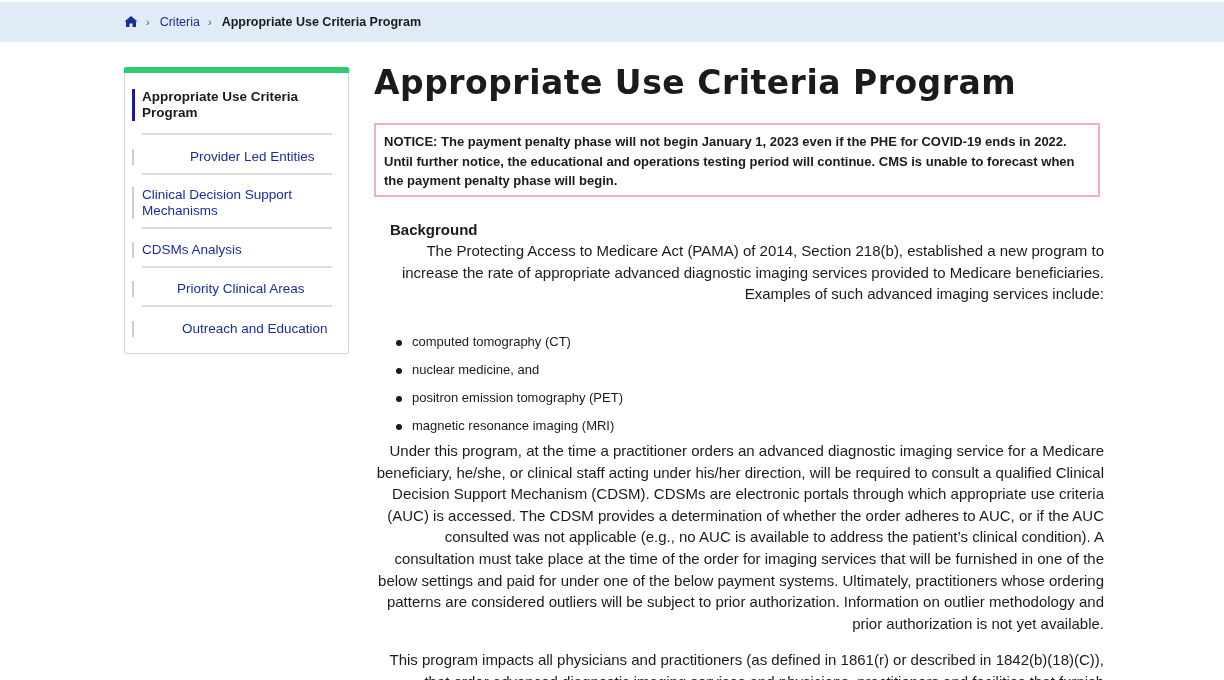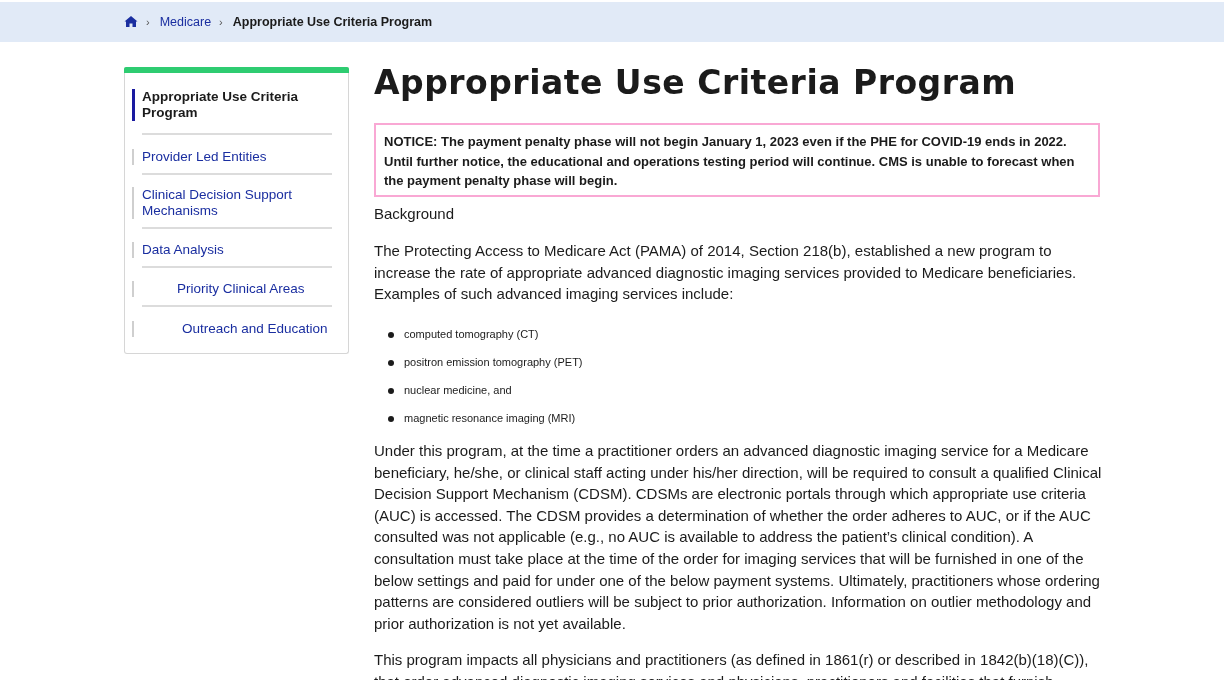--- a/index.html
+++ b/index.html
@@ -49,78 +49,78 @@
     position: absolute; left: 374px; top: 63px; margin: 0;
     font-size: 33px; font-weight: bold; letter-spacing: 0.5px; color: #1b1b1b;
     font-family: "DejaVu Sans", sans-serif;
   }
   .notice {
     position: absolute; left: 374px; top: 123px; width: 726px; height: 74px;
     border: 2px solid #f9a8d4; padding: 7px 8px;
     font-size: 13px; font-weight: bold; line-height: 19.5px; color: #1b1b1b;
   }
   .section-heading {
-    position: absolute; left: 374px; top: 205px; margin: 0;
-    font-size: 15px; font-weight: normal;
+    position: absolute; left: 374px; top: 205px; margin: 16px;
+    font-size: 15px; font-weight: bold;
   }
   .para {
     position: absolute; left: 374px; width: 730px; margin: 0;
-    font-size: 15px; line-height: 21.6px; color: #1b1b1b;
+    font-size: 15px; line-height: 21.6px; color: #1b1b1b; text-align: right;
   }
   .bullets {
-    position: absolute; left: 374px; top: 318px; margin: 4px; padding: 0;
-    list-style: none; font-size: 11px;
+    position: absolute; left: 374px; top: 318px; margin: 12px; padding: 0;
+    list-style: none; font-size: 13px;
   }
   .bullets li { height: 28px; line-height: 24px; position: relative; padding-left: 26px; }
   .bullets li::before {
     content: ""; position: absolute; left: 10px; top: 10px;
     width: 6px; height: 6px; border-radius: 50%; background: #1b1b1b;
   }
 </style>
 </head>
 <body>
 
 <div class="breadcrumb-bar">
   <nav class="breadcrumb">
     <span class="bc-home">
       <svg width="14" height="13" viewBox="0 0 14 13">
           <path d="M7 1 L13.5 6.5 L12 6.5 L12 12 L8.5 12 L8.5 8.5 L5.5 8.5 L5.5 12 L2 12 L2 6.5 L0.5 6.5 Z" fill="#1a2ea0"></path>
         </svg>
     </span>
     <span class="bc-sep">›</span>
-    <a class="bc-link" href="#">Medicare</a>
+    <a class="bc-link" href="#">Criteria</a>
     <span class="bc-sep">›</span>
     <span class="bc-current">Appropriate Use Criteria Program</span>
   </nav>
 </div>
 
 <aside class="sidenav">
   <div class="sidenav-topbar"></div>
 
   <div class="nav-item active" style="top:22px;">
     <span class="bar" style="height:32px;"></span>
     <a href="#">Appropriate Use Criteria Program</a>
   </div>
   <div class="nav-divider" style="top:66px;"></div>
 
-  <div class="nav-item" style="top:82px;">
+  <div class="nav-item" style="top:82px;padding-left:48px;">
     <span class="bar" style="height:16px;"></span>
     <a href="#">Provider Led Entities</a>
   </div>
   <div class="nav-divider" style="top:106px;"></div>
 
   <div class="nav-item" style="top:120px;">
     <span class="bar" style="height:32px;"></span>
     <a href="#">Clinical Decision Support Mechanisms</a>
   </div>
   <div class="nav-divider" style="top:160px;"></div>
 
   <div class="nav-item" style="top:175px;">
     <span class="bar" style="height:16px;"></span>
-    <a href="#">Data Analysis</a>
+    <a href="#">CDSMs Analysis</a>
   </div>
   <div class="nav-divider" style="top:199px;"></div>
 
   <div class="nav-item" style="top:214px;padding-left:35px;">
     <span class="bar" style="height:16px;"></span>
     <a href="#">Priority Clinical Areas</a>
   </div>
   <div class="nav-divider" style="top:238px;"></div>
 
   <div class="nav-item" style="top:254px;padding-left:40px;">
@@ -132,20 +132,20 @@
 <h1 class="page-title">Appropriate Use Criteria Program</h1>
 
 <div class="notice">NOTICE: The payment penalty phase will not begin January 1, 2023 even if the PHE for COVID-19 ends in 2022. Until further notice, the educational and operations testing period will continue. CMS is unable to forecast when the payment penalty phase will begin.</div>
 
 <h2 class="section-heading">Background</h2>
 
 <p class="para" style="top:240px;">The Protecting Access to Medicare Act (PAMA) of 2014, Section 218(b), established a new program to increase the rate of appropriate advanced diagnostic imaging services provided to Medicare beneficiaries. Examples of such advanced imaging services include:</p>
 
 <ul class="bullets">
   <li>computed tomography (CT)</li>
+  <li>nuclear medicine, and</li>
   <li>positron emission tomography (PET)</li>
-  <li>nuclear medicine, and</li>
   <li>magnetic resonance imaging (MRI)</li>
 </ul>
 
 <p class="para" style="top:440px;">Under this program, at the time a practitioner orders an advanced diagnostic imaging service for a Medicare beneficiary, he/she, or clinical staff acting under his/her direction, will be required to consult a qualified Clinical Decision Support Mechanism (CDSM). CDSMs are electronic portals through which appropriate use criteria (AUC) is accessed. The CDSM provides a determination of whether the order adheres to AUC, or if the AUC consulted was not applicable (e.g., no AUC is available to address the patient’s clinical condition). A consultation must take place at the time of the order for imaging services that will be furnished in one of the below settings and paid for under one of the below payment systems.  Ultimately, practitioners whose ordering patterns are considered outliers will be subject to prior authorization.  Information on outlier methodology and prior authorization is not yet available.</p>
 
 <p class="para" style="top:649px;">This program impacts all physicians and practitioners (as defined in 1861(r) or described in 1842(b)(18)(C)), that order advanced diagnostic imaging services and physicians, practitioners and facilities that furnish</p>
 
 </body></html>

